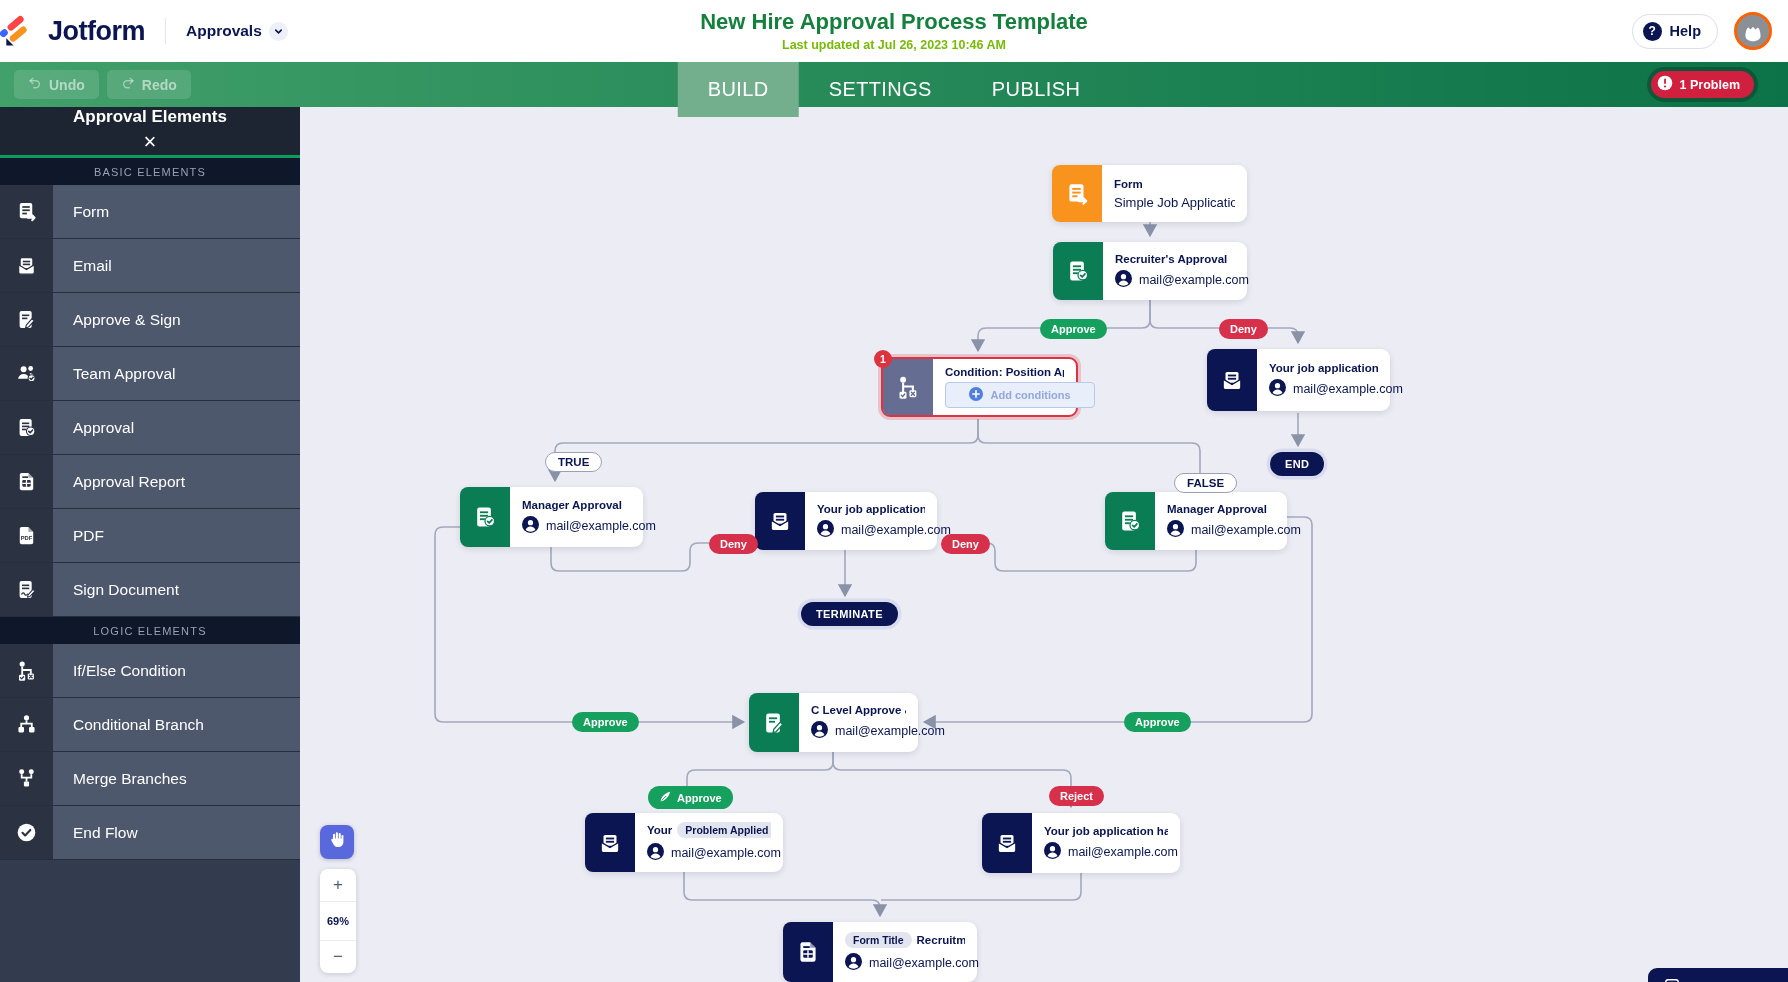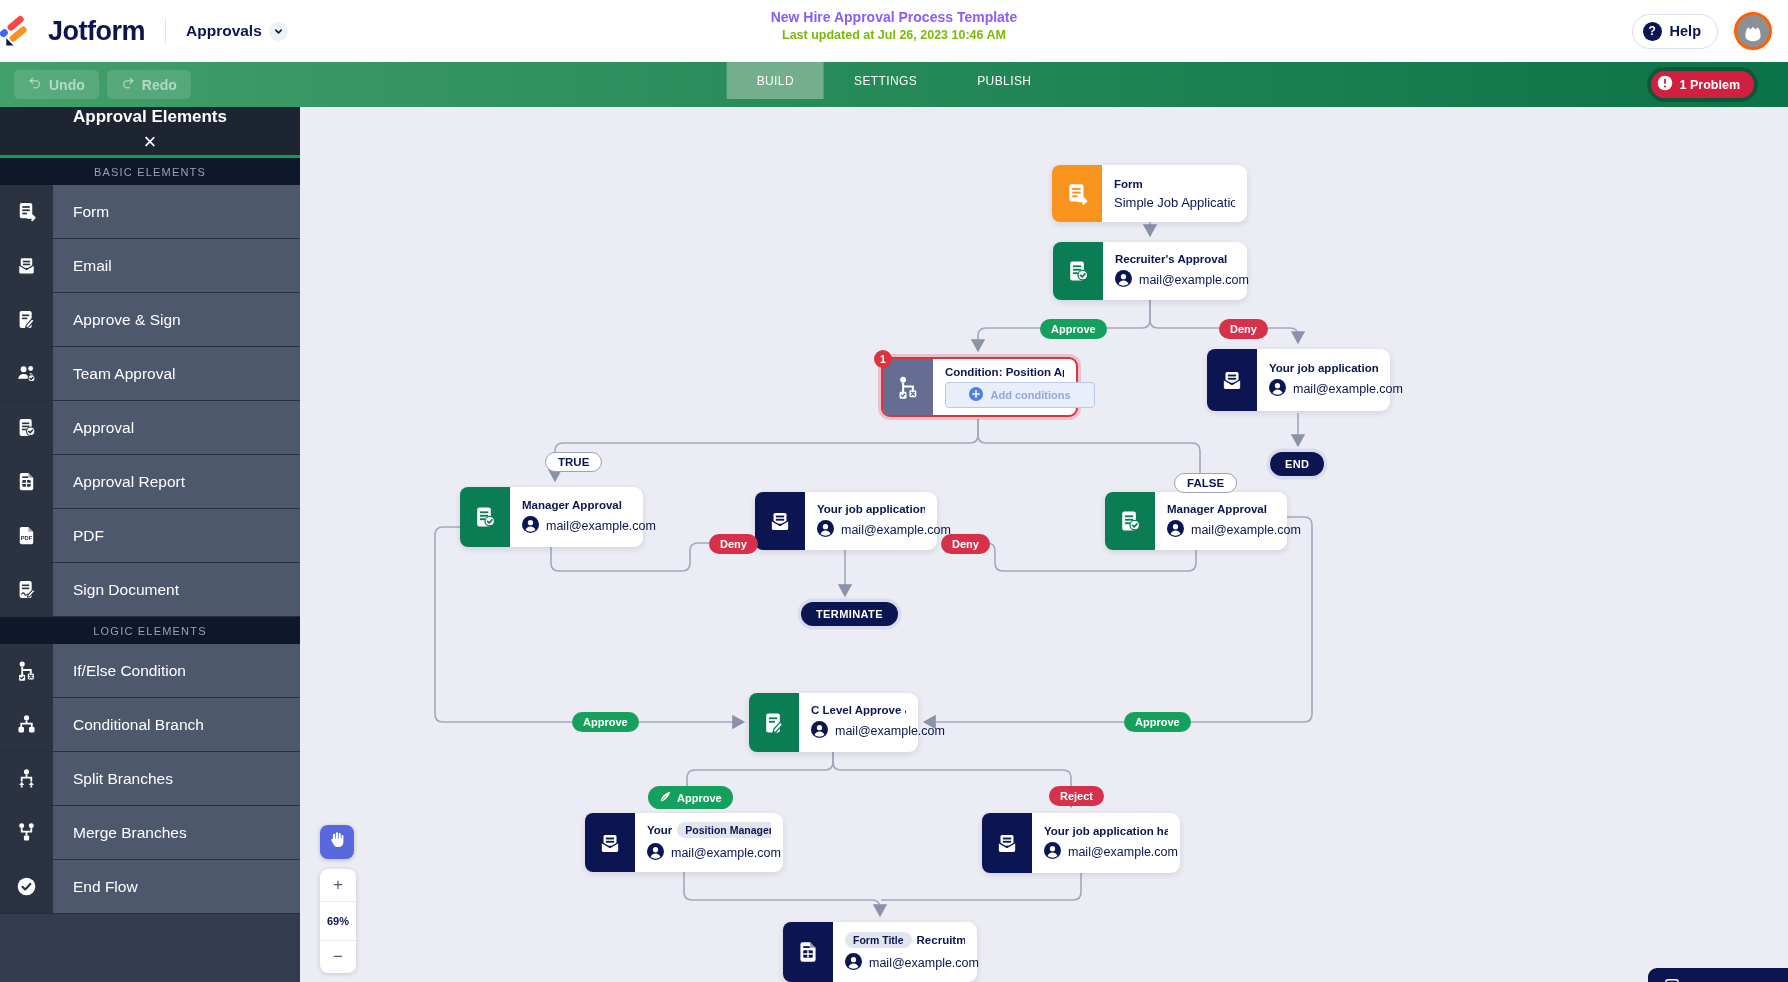--- a/index.html
+++ b/index.html
@@ -8,36 +8,36 @@
   
   .header { position:absolute; left:0; top:0; width:1788px; height:62px; background:#fff; display:flex; align-items:center; z-index:20; }
   .brand-wrap { display:flex; align-items:center; gap:12px; }
   .logo-mark { width:36px; height:36px; }
   .brand-text { font-size:27px; font-weight:800; color:#0a1551; letter-spacing:-0.5px; }
   .brand-divider { width:1px; height:26px; background:#e3e5f0; margin:0 8px; }
   .product-switch { display:flex; align-items:center; gap:7px; cursor:pointer; }
   .product-name { font-size:15.5px; font-weight:600; color:#0a1551; }
   .chev-circle { width:19px; height:19px; border-radius:50%; background:#eef0f7; display:flex; align-items:center; justify-content:center; }
   .title-block { position:absolute; left:50%; top:9px; transform:translateX(-50%); text-align:center; }
-  .page-title { font-size:14px; font-weight:700; color:#8b5cf6; }
+  .page-title { font-size:22px; font-weight:700; color:#15803d; }
   .page-subtitle { font-size:12.5px; font-weight:600; color:#78bb07; margin-top:3px; }
   .header-right { position:absolute; right:16px; top:0; height:62px; display:flex; align-items:center; gap:16px; }
   .help-btn { display:flex; align-items:center; gap:8px; border:1px solid #dcdeeb; border-radius:19px; padding:7px 16px 7px 10px; cursor:pointer; background:#fff; }
   .help-q { width:19px; height:19px; border-radius:50%; background:#0a1551; color:#fff; font-size:12px; font-weight:700; display:flex; align-items:center; justify-content:center; }
   .help-label { font-size:14.5px; font-weight:600; color:#0a1551; }
   .avatar { width:38px; height:38px; border-radius:50%; border:3px solid #ff6100; overflow:hidden; cursor:pointer; background:#8b9096; }
   .avatar svg { display:block; width:100%; height:100%; }
 
   
   .toolbar { position:absolute; left:0; top:62px; width:1788px; height:45px; background:linear-gradient(90deg,#42a06a 0%,#2a8d5b 40%,#0c7348 100%); display:flex; align-items:center; z-index:19; }
   .undo-redo { display:flex; gap:8px; margin-left:14px; }
   .tb-btn { display:flex; align-items:center; gap:7px; background:rgba(255,255,255,0.13); border-radius:5px; padding:6px 14px; color:rgba(255,255,255,0.55); font-size:14px; font-weight:600; cursor:default; }
   .tb-btn svg { opacity:.8; }
   .tabs { position:absolute; left:50%; top:0; transform:translateX(-50%); height:45px; display:flex; }
-  .tab { height:37px; display:flex; align-items:center; justify-content:center; padding:0 30px; color:#fff; font-size:12px; letter-spacing:.4px; font-weight:500; cursor:pointer; }
+  .tab { height:55px; display:flex; align-items:center; justify-content:center; padding:0 30px; color:#fff; font-size:20px; letter-spacing:.4px; font-weight:500; cursor:pointer; }
   .tab.active { background:#74af8d; }
   .problem-wrap { position:absolute; right:30px; top:5px; background:rgba(8,53,38,0.45); border-radius:18px; padding:4px; cursor:pointer; }
   .problem-badge { display:flex; align-items:center; gap:7px; background:#d11f3f; border-radius:14px; padding:4px 14px 4px 6px; color:#fff; font-size:12.5px; font-weight:700; }
 
   
   .sidebar { position:absolute; left:0; top:107px; width:300px; bottom:0; background:#333b4e; display:flex; flex-direction:column; z-index:10; }
   .sb-head { height:48px; background:#1d2432; display:flex; align-items:center; justify-content:space-between; padding:0 14px 0 14px;flex-direction:column; }
   .sb-title { color:#fff; font-size:17px; font-weight:600; }
   .sb-close { color:#fff; font-size:22px; line-height:1; cursor:pointer; padding:2px 6px; }
   .sb-greenline { height:3px; background:#0a9e5c; }
@@ -275,31 +275,20 @@
       <div class="sb-item">
        <span class="sb-ic">
           <svg viewBox="0 0 24 24">
             <circle cx="12" cy="5" r="2.7" fill="#fff"></circle>
             <path d="M12 7.7v3.3M6.5 14.5v-3.5h11v3.5" stroke="#fff" stroke-width="1.9" fill="none"></path>
             <rect x="3.6" y="14.5" width="5.8" height="5.8" rx="1.2" fill="#fff"></rect>
             <rect x="14.6" y="14.5" width="5.8" height="5.8" rx="1.2" fill="#fff"></rect>
           </svg>
         </span>
        <span class="sb-label">Conditional Branch</span>
-     </div>
-      <div class="sb-item">
-       <span class="sb-ic">
-          <svg viewBox="0 0 24 24">
-            <circle cx="12" cy="5" r="2.7" fill="#fff"></circle>
-            <path d="M12 7.7v3.3M7 15v-4h10v4" stroke="#fff" stroke-width="1.9" fill="none"></path>
-            <path d="M7 15.5 4.4 18.8h5.2zM17 15.5l-2.6 3.3h5.2z" fill="#fff"></path>
-            <path d="M7 19v2.5M17 19v2.5" stroke="#fff" stroke-width="1.9"></path>
-          </svg>
-        </span>
-       <span class="sb-label">Split Branches</span>
      </div>
       <div class="sb-item">
        <span class="sb-ic">
           <svg viewBox="0 0 24 24">
             <circle cx="7" cy="5" r="2.6" fill="#fff"></circle>
             <circle cx="17" cy="5" r="2.6" fill="#fff"></circle>
             <path d="M7 7.6v3.4h10V7.6M12 11v4" stroke="#fff" stroke-width="1.9" fill="none"></path>
             <rect x="9.3" y="15" width="5.4" height="5.4" rx="1.2" fill="#fff"></rect>
           </svg>
         </span>
@@ -528,21 +517,21 @@
           <svg viewBox="0 0 24 24">
             <rect x="6" y="4.5" width="12" height="10" rx="1.5" fill="#fff"></rect>
             <rect x="8.2" y="7" width="7.6" height="1.7" fill="#0a1551"></rect>
             <rect x="8.2" y="10" width="7.6" height="1.7" fill="#0a1551"></rect>
             <path d="M3.8 11.2 12 16.2l8.2-5V19a2 2 0 0 1-2 2H5.8a2 2 0 0 1-2-2z" fill="#fff" stroke="#0a1551" stroke-width="1.3"></path>
           </svg>
         </span>
              <span class="node-body">
           <div class="node-title">
             <span>Your</span>
-            <span class="chip">Position Manager</span>
+            <span class="chip">Problem Applied</span>
           </div>
             <div class="email-line">
               <span><svg viewBox="0 0 20 20" width="17" height="17">
                 <circle cx="10" cy="10" r="10" fill="#0a1551"></circle>
                 <circle cx="10" cy="7.8" r="3.1" fill="#fff"></circle>
                 <path d="M4.2 16.6c.9-2.9 3-4.3 5.8-4.3s4.9 1.4 5.8 4.3a10 10 0 0 1-11.6 0z" fill="#fff"></path>
               </svg></span>
               <span>mail@example.com</span>
             </div>
         </span>

